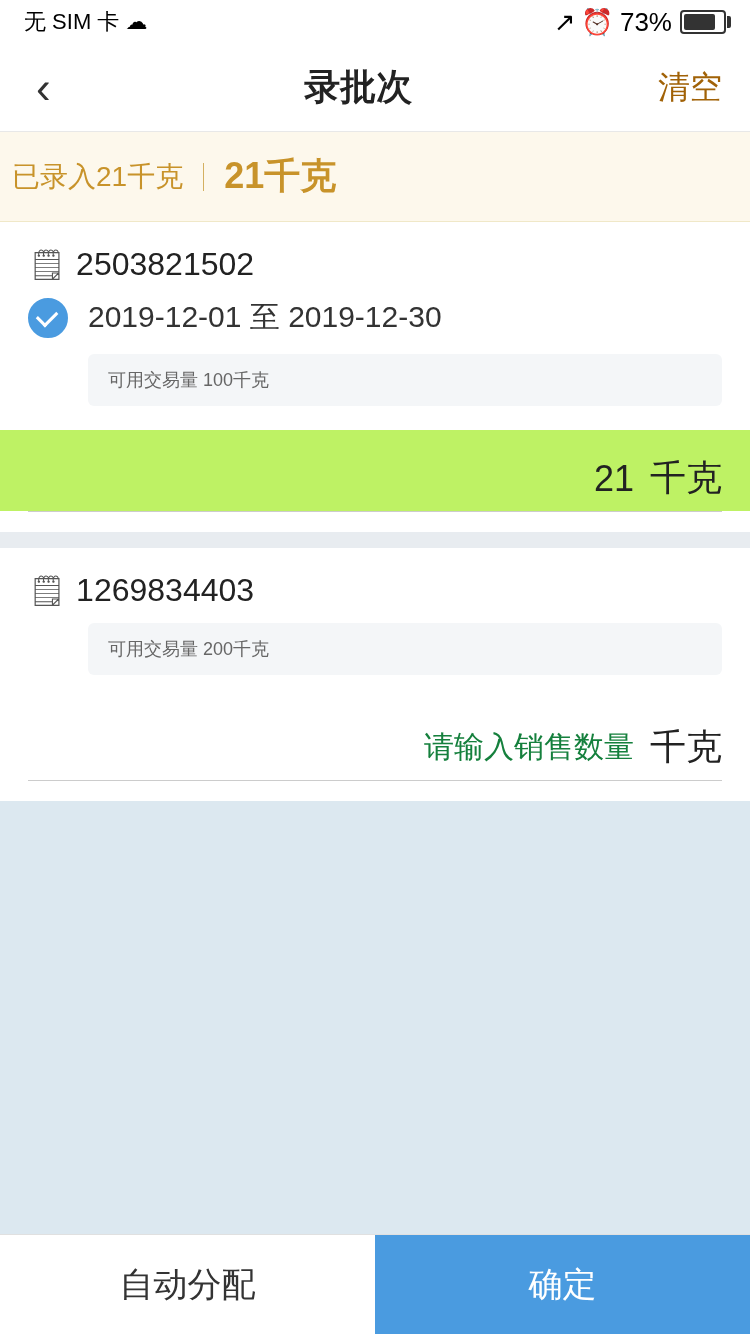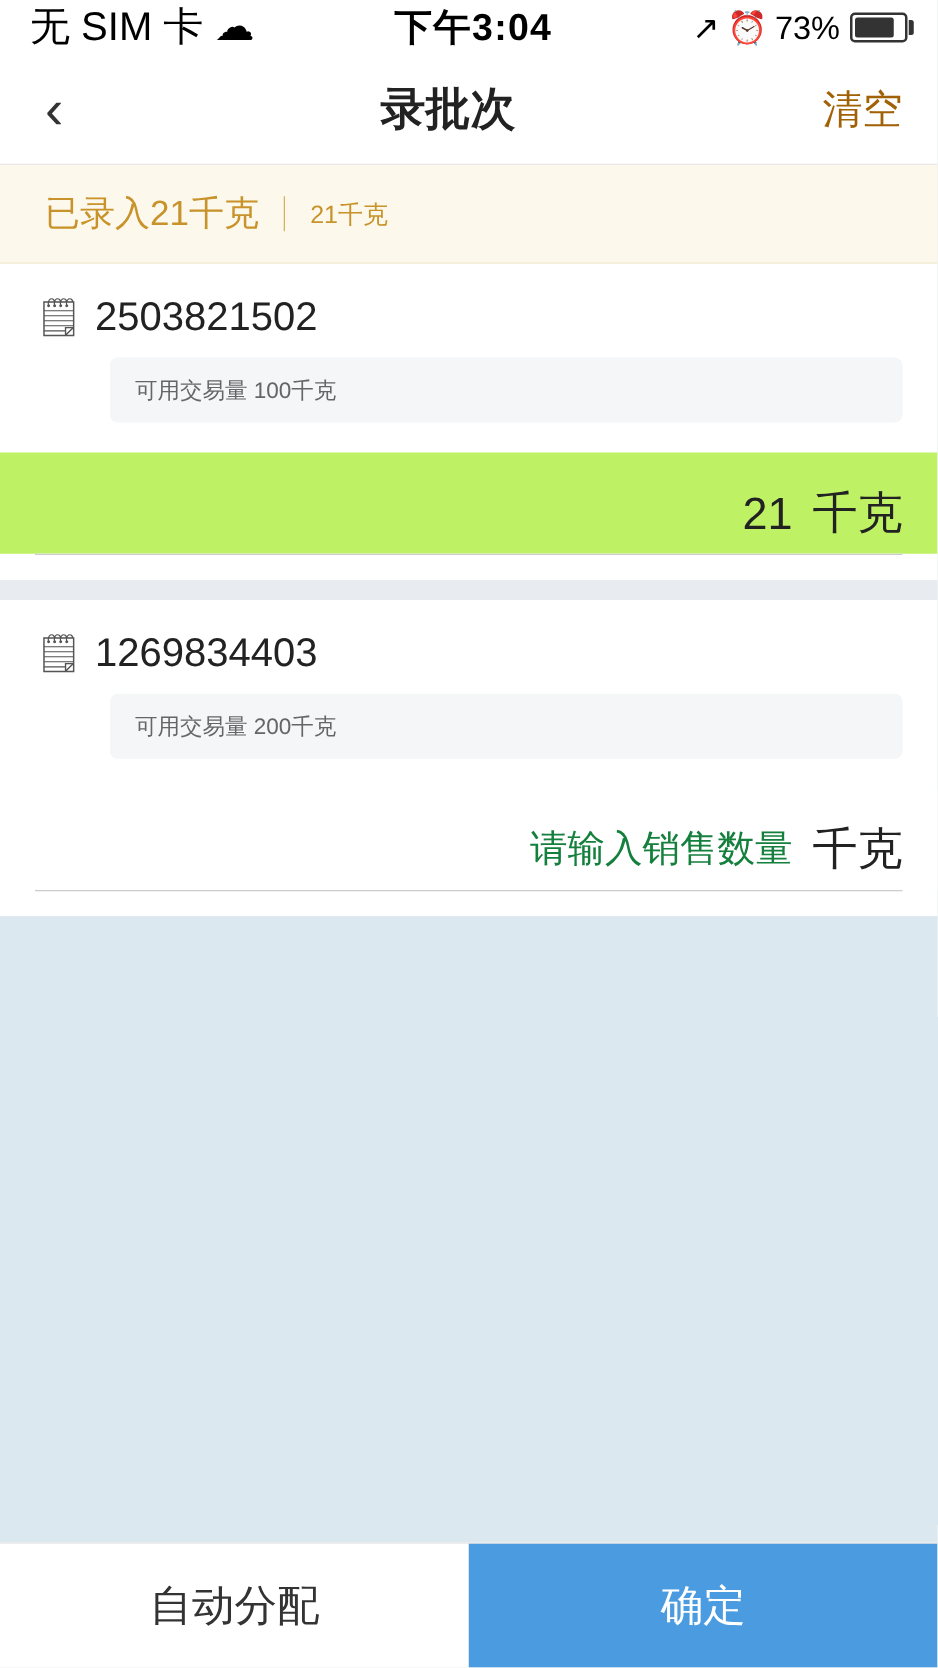--- a/index.html
+++ b/index.html
@@ -21,21 +21,21 @@
       align-items: center;
       justify-content: space-between;
       padding: 0 24px;
       font-size: 28px;
       font-weight: 500;
     }
     .status-left {
       display: flex;
       align-items: flex-start;
       gap: 8px;
-      font-size: 32px;
+      font-size: 22px;
     }
     .status-center {
       font-size: 30px;
       font-weight: 600;
       letter-spacing: 1px;
     }
     .status-right {
       display: flex;
       align-items: center;
       gap: 6px;
@@ -94,38 +94,39 @@
     }
     .nav-action {
       font-size: 32px;
       color: #a16207;
       cursor: pointer;
     }
 
     
     .summary-bar {
       background: #fdf8ec;
-      padding: 20px 36px;
+      padding: 20px 12px;
       display: flex;
       align-items: center;
       gap: 20px;
       border-bottom: 1px solid #f0e8c8;
     }
     .summary-label {
       font-size: 28px;
       color: #c8932a;
     }
     .summary-divider {
       width: 1px;
       height: 28px;
       background: #d4b060;
     }
     .summary-value {
-      font-size: 20px;
+      font-size: 36px;
       color: #c8932a;
+      font-weight: bold;
     }
 
     
     .batch-item {
       background: #fff;
       margin-bottom: 0;
     }
     .batch-item-inner {
       padding: 24px 28px 24px 28px;
       position: relative;
@@ -296,21 +297,20 @@
   </style>
 </head>
 <body>
 
 <div class="page-wrapper">
 
   <div class="status-bar">
     <div class="status-left">
       <span>无 SIM 卡 ☁</span>
     </div>
-    <div class="status-center">下午3:04</div>
     <div class="status-right">
       <span>↗</span>
       <span>⏰</span>
       <span>73%</span>
       <span class="battery-icon">
         <span class="battery-fill"></span>
       </span>
     </div>
   </div>
 
@@ -327,20 +327,24 @@
   </div>
 
   <div class="content-area">
 
     <div class="batch-item">
       <div class="batch-item-inner">
         <div class="batch-id-row">
           <span class="batch-doc-icon">🗒</span>
           <span class="batch-id">2503821502</span>
         </div>
+        <div class="batch-date-row">
+          <div class="batch-radio checked"></div>
+          <span class="batch-date">2019-12-01 至 2019-12-30</span>
+        </div>
         <div class="batch-available">可用交易量 100千克</div>
       </div>
 
       <div class="quantity-row">
         <span class="quantity-value">21</span>
         <span class="quantity-unit">千克</span>
       </div>
       <div class="quantity-underline"></div>
     </div>
 

